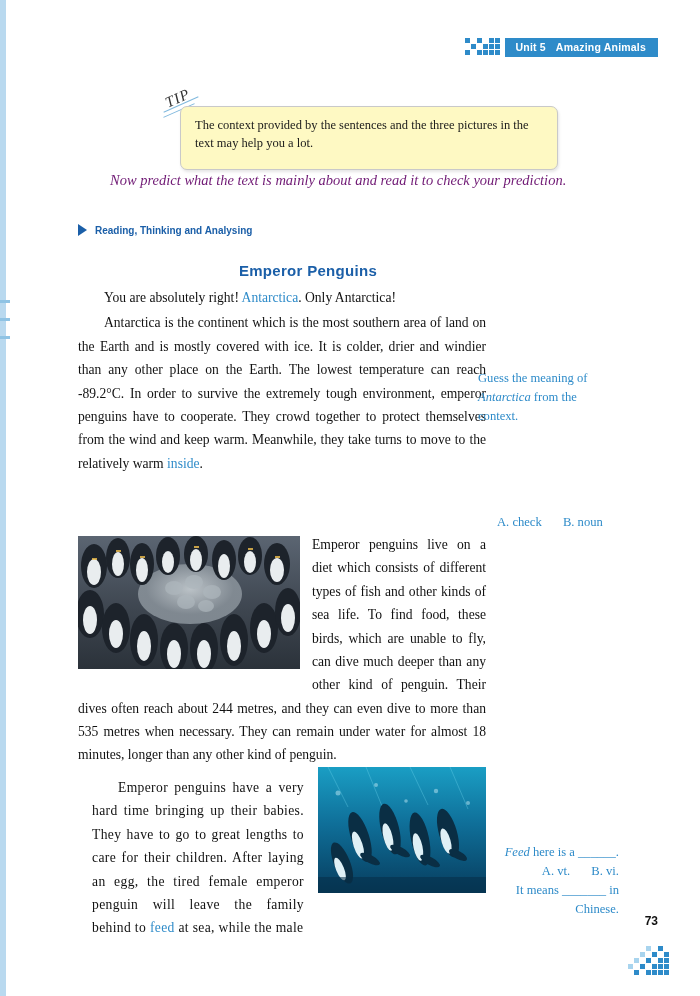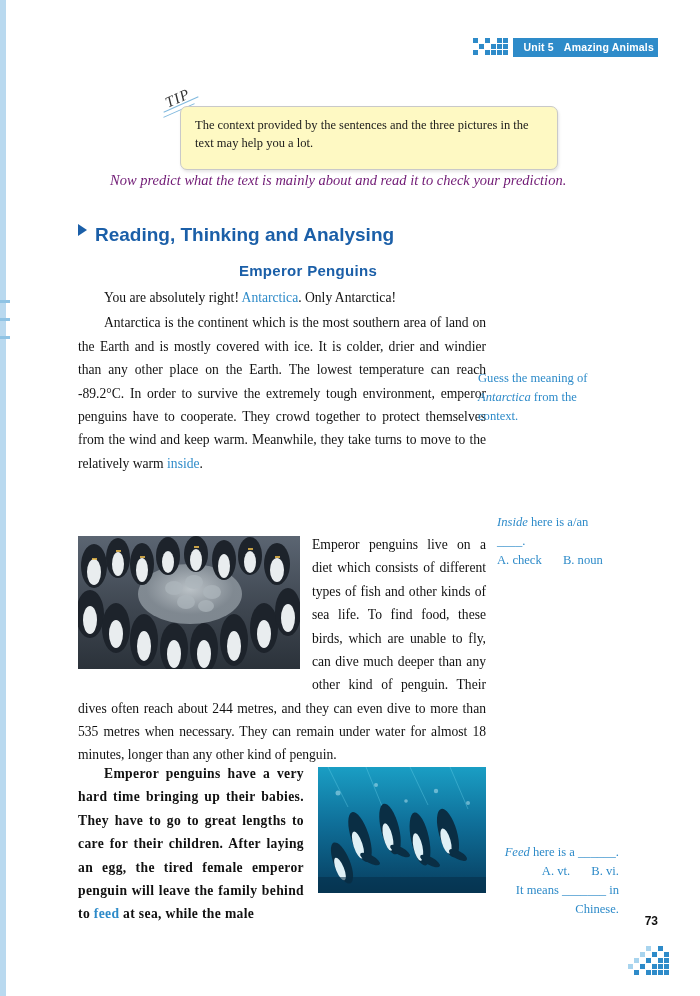--- a/index.html
+++ b/index.html
@@ -52,21 +52,21 @@
     width: 5px; height: 5px;
     background: #ffffff;
   }
   .header-dots i.on { background: #2e8bc9; }
   .header-bar {
     background: #2e8bc9;
     color: #ffffff;
     font-family: "Liberation Sans", sans-serif;
     font-size: 10.5px;
     font-weight: bold;
-    padding: 3px 4px 4px 10px;
+    padding: 3px 12px 4px 10px;
     letter-spacing: 0.2px;
     white-space: nowrap;
   }
   .header-bar .unit-no { margin-right: 10px; }
 
   
   .tip-wrap {
     position: absolute;
     left: 160px;
     top: 88px;
@@ -118,25 +118,25 @@
     font-style: italic;
     font-size: 14.5px;
     color: #701a75;
   }
 
   .section-head {
     position: absolute;
     left: 78px;
     top: 224px;
     font-family: "Liberation Sans", sans-serif;
-    font-size: 19px;
+    font-size: 10px;
     font-weight: bold;
     color: #1b5fa8;
     display: flex;
-    align-items: flex-start;
+    align-items: center;
   }
   .arrow-marker {
     width: 0; height: 0;
     border-left: 9px solid #1b5fa8;
     border-top: 6px solid transparent;
     border-bottom: 6px solid transparent;
     margin-right: 8px;
   }
 
   .article-title {
@@ -203,21 +203,21 @@
   .last-block {
     position: absolute;
     left: 78px;
     top: 762px;
     width: 408px;
     font-size: 13.6px;
     line-height: 1.72;
     text-align: justify;
     color: #111;
   }
-  .last-block p { margin: 0; text-indent: 26px; font-weight: bold; }
+  .last-block p { margin: 14px; text-indent: 26px; }
 
   
   .note {
     position: absolute;
     font-family: "Liberation Serif", serif;
     font-size: 12.6px;
     line-height: 1.5;
     color: #2e8bc9;
     width: 122px;
   }
@@ -430,21 +430,20 @@
   <p class="spaced"><span>Emperor penguins have a very hard time bringing up their babies. They have to go to great lengths to care for their children. After laying an egg, the tired female emperor penguin will leave the family behind to </span><span class="kw">feed</span><span> at sea, while the male</span></p>
 </div>
 
 <div class="note note-1">
   <span>Guess the meaning of</span>
   <em>Antarctica</em>
   <span> from the context.</span>
 </div>
 
 <div class="note note-2">
-  <div><em>Inside</em><span> here is a/an ____.</span></div>
   <div>
     <span class="opt gap-a">A. check</span>
     <span class="opt">B. noun</span>
   </div>
 </div>
 
 <div class="note note-3">
   <div><em>Feed</em><span> here is a ______.</span></div>
   <div>
     <span class="opt gap-a">A. vt.</span>

